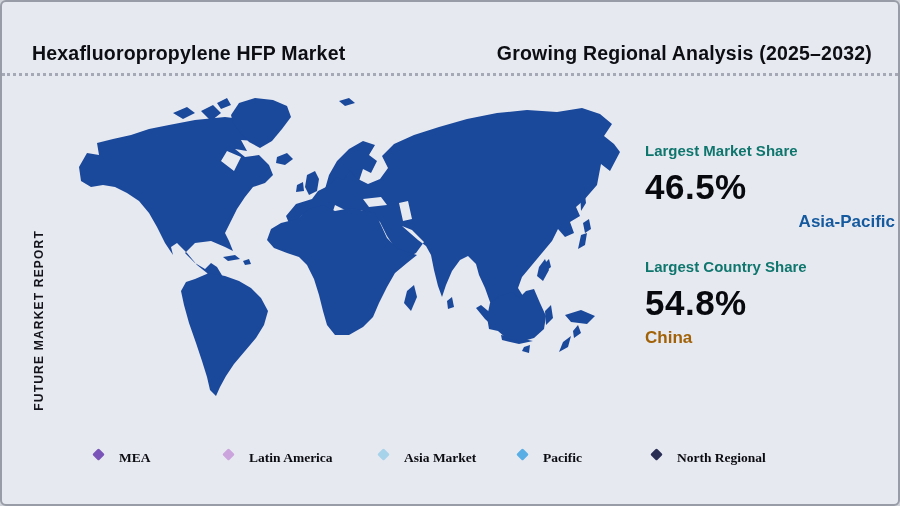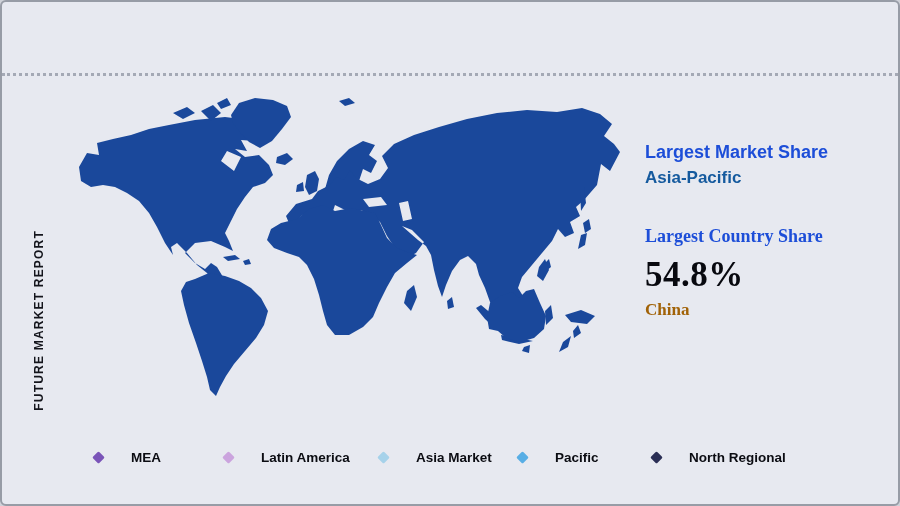--- a/index.html
+++ b/index.html
@@ -15,33 +15,37 @@
   }
   .title{font-size:19.5px;font-weight:800;color:#0d0e14;letter-spacing:.2px;}
   .divider{position:absolute;top:71px;left:0;right:0;border-top:3px dotted #a4a9b5;}
   .watermark{
     position:absolute;left:30px;top:228px;
     writing-mode:vertical-rl;transform:rotate(180deg);
     font-size:12px;font-weight:800;letter-spacing:1.2px;color:#14151c;white-space:nowrap;
   }
   .map{position:absolute;left:75px;top:93px;}
   .stats{position:absolute;left:643px;top:140px;width:250px;}
-  .stat-block+.stat-block{margin-top:38px;font-family:Liberation Serif, serif;}
-  .stat-label{font-size:18px;font-weight:800;color:#1d4ed8;}
+  .stat-block+.stat-block{margin-top:26px;}
+  .stat-label{font-size:15px;font-weight:800;color:#0f766e;}
   .stat-value{font-size:35px;font-weight:800;color:#08090f;margin-top:8px;letter-spacing:.5px;}
   .stat-region{font-size:17px;font-weight:800;margin-top:5px;}
-  .legend-item{position:absolute;top:448px;display:flex;align-items:center;gap:28px;}
+  .legend-item{position:absolute;top:448px;display:flex;gap:16px;font-family:Liberation Serif, serif;}
   .diamond{width:9px;height:9px;transform:rotate(45deg);border-radius:1.5px;flex:0 0 auto;}
   .legend-label{font-size:13.5px;font-weight:800;color:#0b0c12;white-space:nowrap;}
 </style>
 </head>
 <body>
 
 <div class="page">
 
+  <div class="header">
+    <div class="title">Hexafluoropropylene HFP Market</div>
+    <div class="title">Growing Regional Analysis (2025–2032)</div>
+  </div>
 
   <div class="divider"></div>
 
   <div class="watermark">FUTURE MARKET REPORT</div>
 
   <svg class="map" width="570" height="345" viewBox="0 0 570 345">
     <g fill="#1a489b" stroke="none">
 
       <path fill-rule="evenodd" d="M2 72 L10 58 L22 60 L20 48 L36 44 L54 40 L72 34 L92 30 L118 25 L148 22 L172 25 L180 32 L170 38 L178 46 L164 45 L170 56 L158 54 L168 62 L182 60 L192 70 L196 80 L188 88 L176 92 L168 102 L160 114 L154 126 L148 138 L152 146 L156 156 L148 152 L134 146 L118 148 L108 158 L118 168 L128 174 L134 168 L140 172 L146 182 L152 190 L147 195 L138 188 L130 178 L120 170 L110 158 L100 148 L94 152 L96 160 L88 148 L80 132 L72 118 L62 106 L50 98 L38 92 L26 90 L14 92 L4 86 Z M150 56 L164 62 L157 76 L144 66 Z"></path>
 
@@ -79,21 +83,22 @@
 
       <path d="M410 222 L413 208 L423 201 L435 197 L442 203 L449 196 L457 194 L463 208 L469 221 L467 234 L457 243 L443 247 L429 243 L421 236 L412 234 Z M447 252 L453 250 L452 258 L445 256 Z"></path>
 
       <path d="M496 236 L501 230 L504 238 L497 243 Z M486 247 L494 241 L491 252 L482 257 Z"></path>
     </g>
   </svg>
 
   <div class="stats">
     <div class="stat-block">
       <div class="stat-label">Largest Market Share</div>
-      <div class="stat-region accent" style="color: rgb(21, 90, 158);">Asia-Pacific</div>
+      <div class="stat-value">46.5%</div>
+      <div class="stat-region accent" style="color: rgb(21, 90, 158); text-align: right;">Asia-Pacific</div>
     </div>
     <div class="stat-block">
       <div class="stat-label">Largest Country Share</div>
       <div class="stat-value">54.8%</div>
       <div class="stat-region accent" style="color: #a16207;">China</div>
     </div>
   </div>
 
   <div class="legend-item" style="left:92px">
     <span class="diamond" style="background: rgb(122, 84, 184);"></span>

